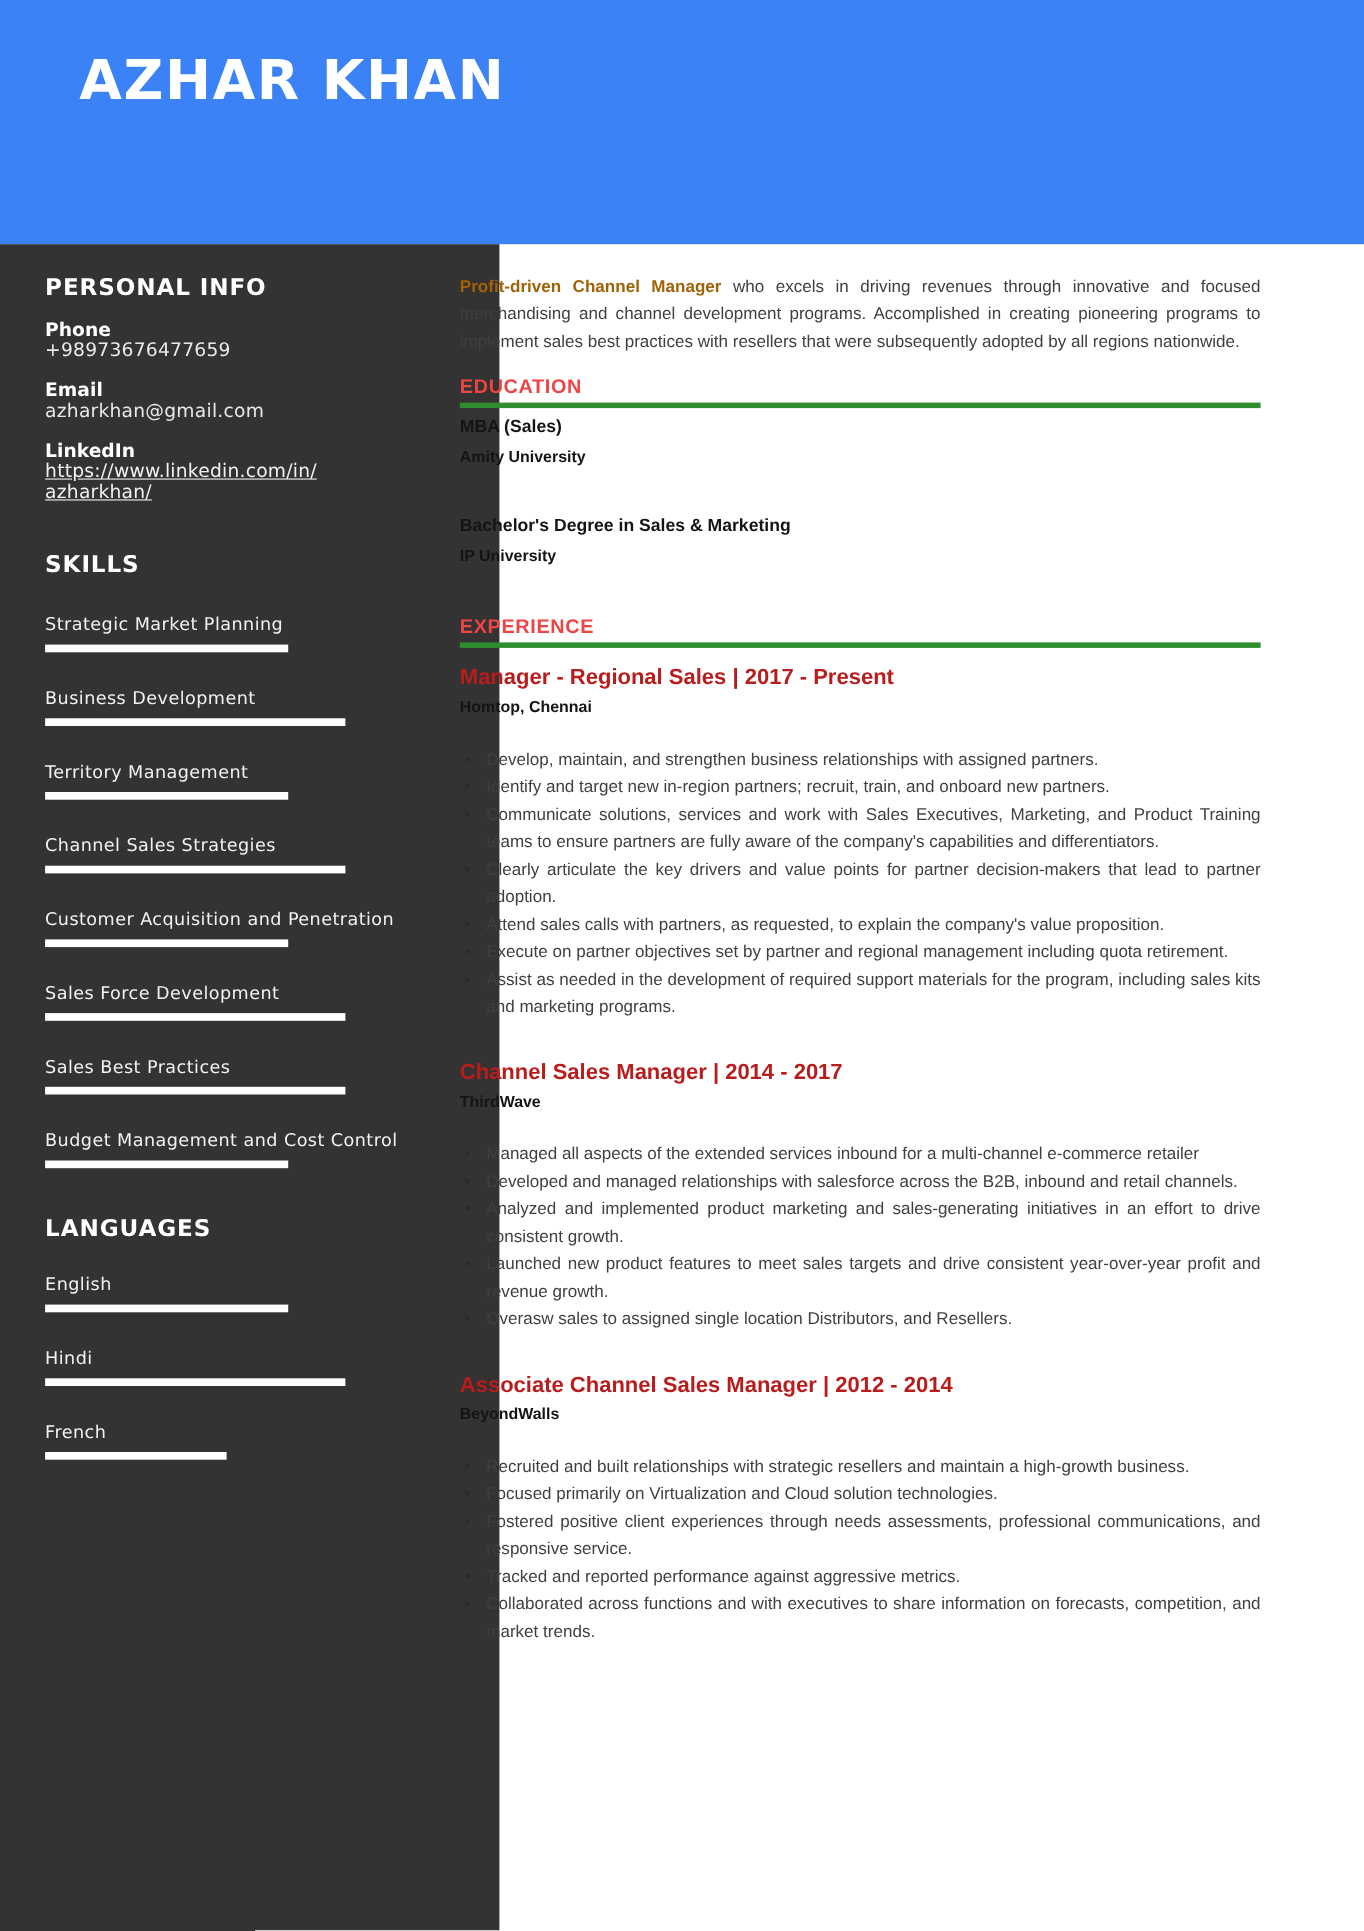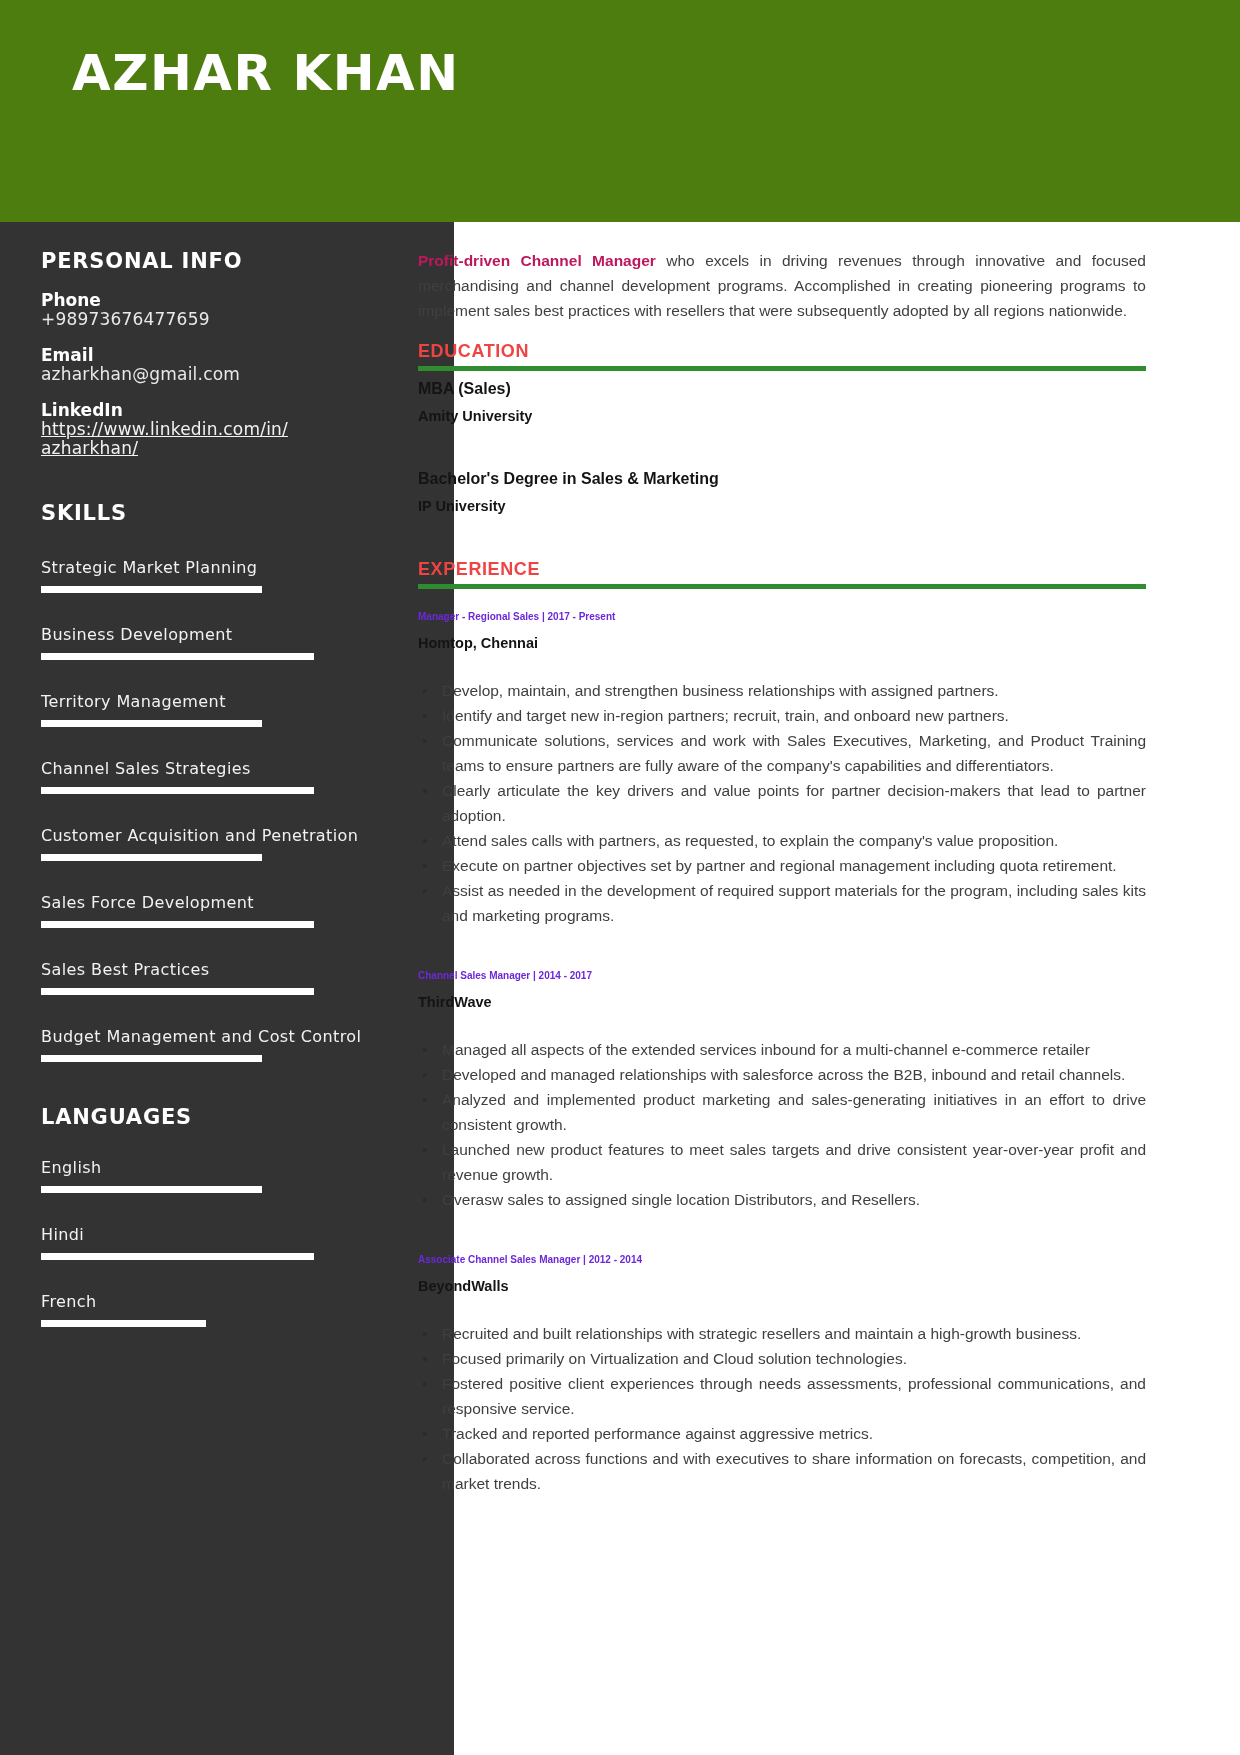--- a/index.html
+++ b/index.html
@@ -5,21 +5,21 @@
   html,body{margin:0;padding:0;}
   body{
     width:1240px;height:1755px;position:relative;background:#ffffff;
     font-family:"Liberation Sans", sans-serif;-webkit-font-smoothing:antialiased;
   }
   .page{position:absolute;inset:0;overflow:hidden;}
 
   
   .header{
     position:absolute;top:0;left:0;width:1240px;height:222px;
-    background:#4d7c0f;color:#fff;
+    background:#3b82f6;color:#fff;
   }
   .header .name{
     position:absolute;left:72px;top:44px;
     font-family:"DejaVu Sans", sans-serif;
     font-size:50px;font-weight:800;letter-spacing:1.5px;color:#ffffff;
   }
   .header .role{
     position:absolute;left:74px;top:118px;
     font-family:"DejaVu Sans", sans-serif;
     font-size:29px;font-weight:400;letter-spacing:0.5px;color:#fdfdfd;
@@ -57,37 +57,37 @@
   .lang-list .meter-item:first-of-type{margin-top:28px;}
 
   
   .main{
     position:absolute;top:222px;left:392px;width:848px;height:1533px;
     box-sizing:border-box;padding:26px 94px 0 26px;color:#3f3f3f;
   }
   .summary{
     font-size:15.5px;line-height:25px;text-align:justify;color:#3f3f3f;margin:0;
   }
-  .summary b{color:#be185d;}
+  .summary b{color:#a16207;}
 
   .section-heading{
     margin-top:18px;
     font-size:18px;font-weight:700;letter-spacing:0.6px;color:#ef4444;
     line-height:20px;padding-bottom:5px;border-bottom:5px solid #2f8d30;
   }
   .section-heading.experience{margin-top:44px;}
 
   .edu-item{margin-top:8px;}
   .edu-item + .edu-item{margin-top:44px;}
   .edu-degree{font-size:16px;font-weight:700;color:#141414;line-height:19px;}
   .edu-school{font-size:14.5px;font-weight:700;color:#141414;line-height:17px;margin-top:10px;}
 
   .job{margin-top:18px;}
   .job + .job{margin-top:38px;}
-  .job-title{font-size:10px;font-weight:700;color:#6d28d9;line-height:19px;}
+  .job-title{font-size:20px;font-weight:700;color:#b91c1c;line-height:19px;}
   .job-company{font-size:14.5px;font-weight:700;color:#141414;line-height:17px;margin-top:9px;}
   .job ul{
     margin:26px 0 0 0;padding:0;list-style:none;
   }
   .job li{
     position:relative;padding-left:24px;margin:0;
     font-size:15.5px;line-height:25px;text-align:justify;color:#3f3f3f;
   }
   .job li::before{
     content:"\2022";position:absolute;left:4px;top:0;

